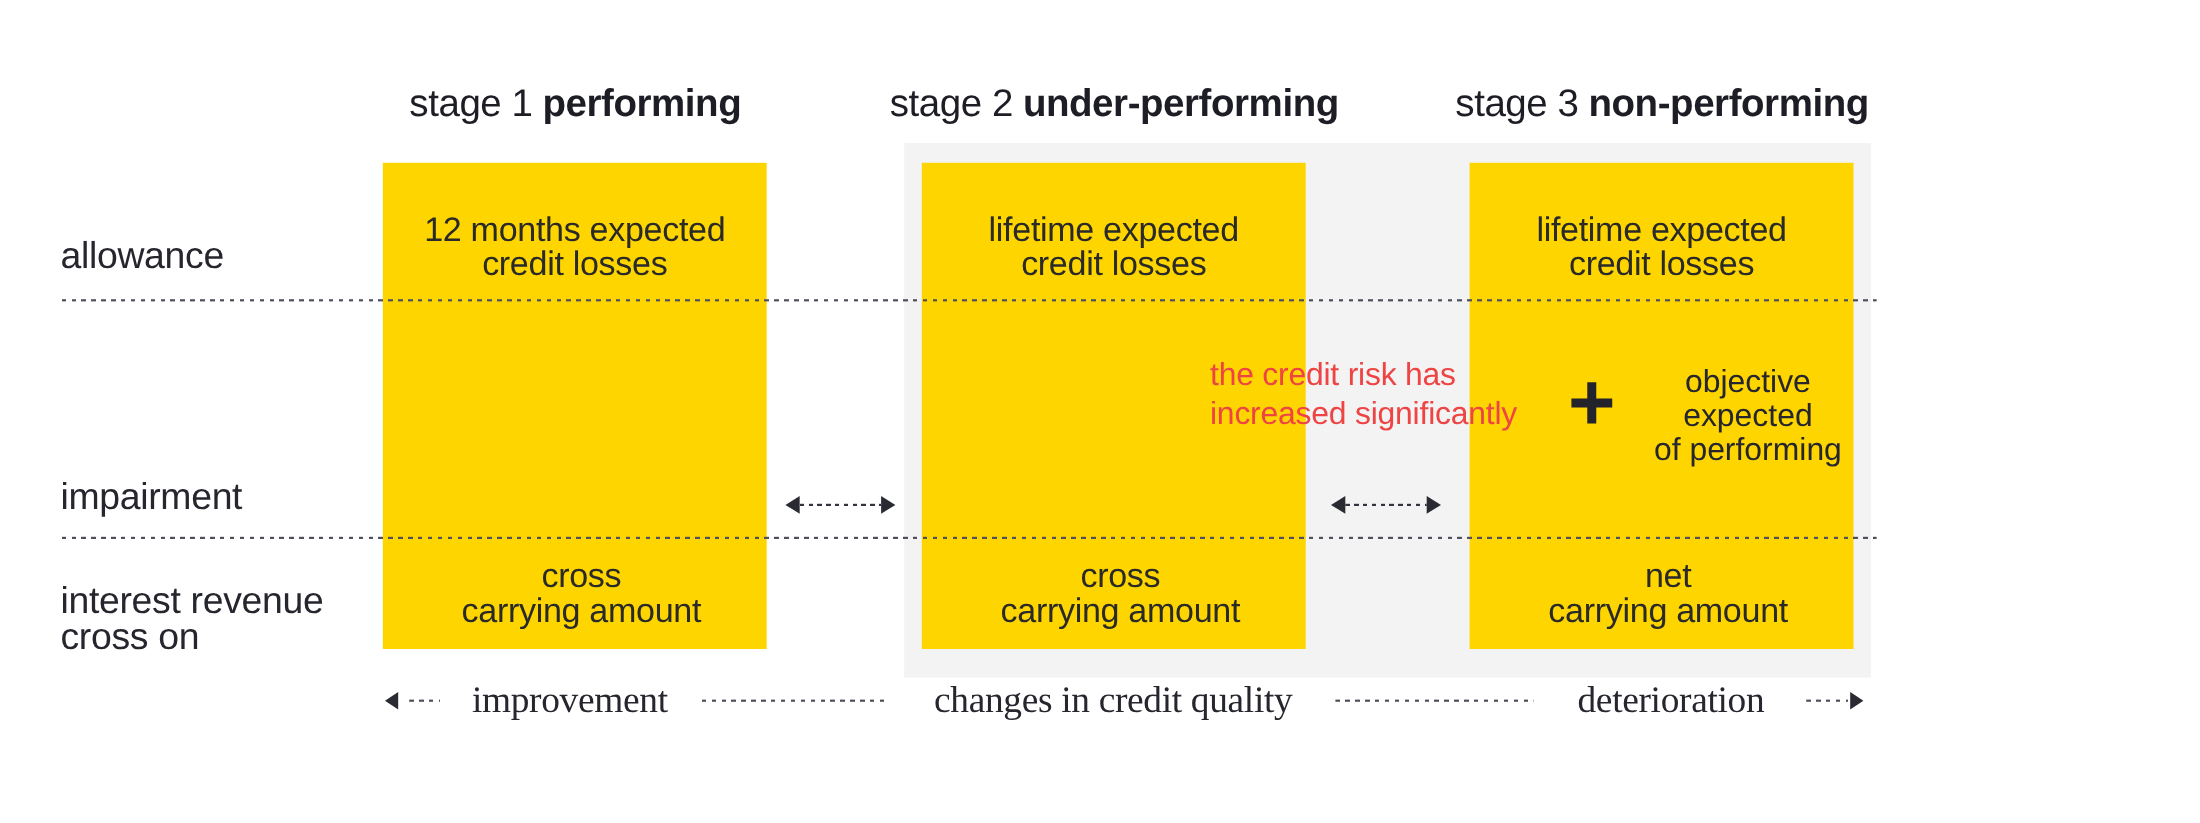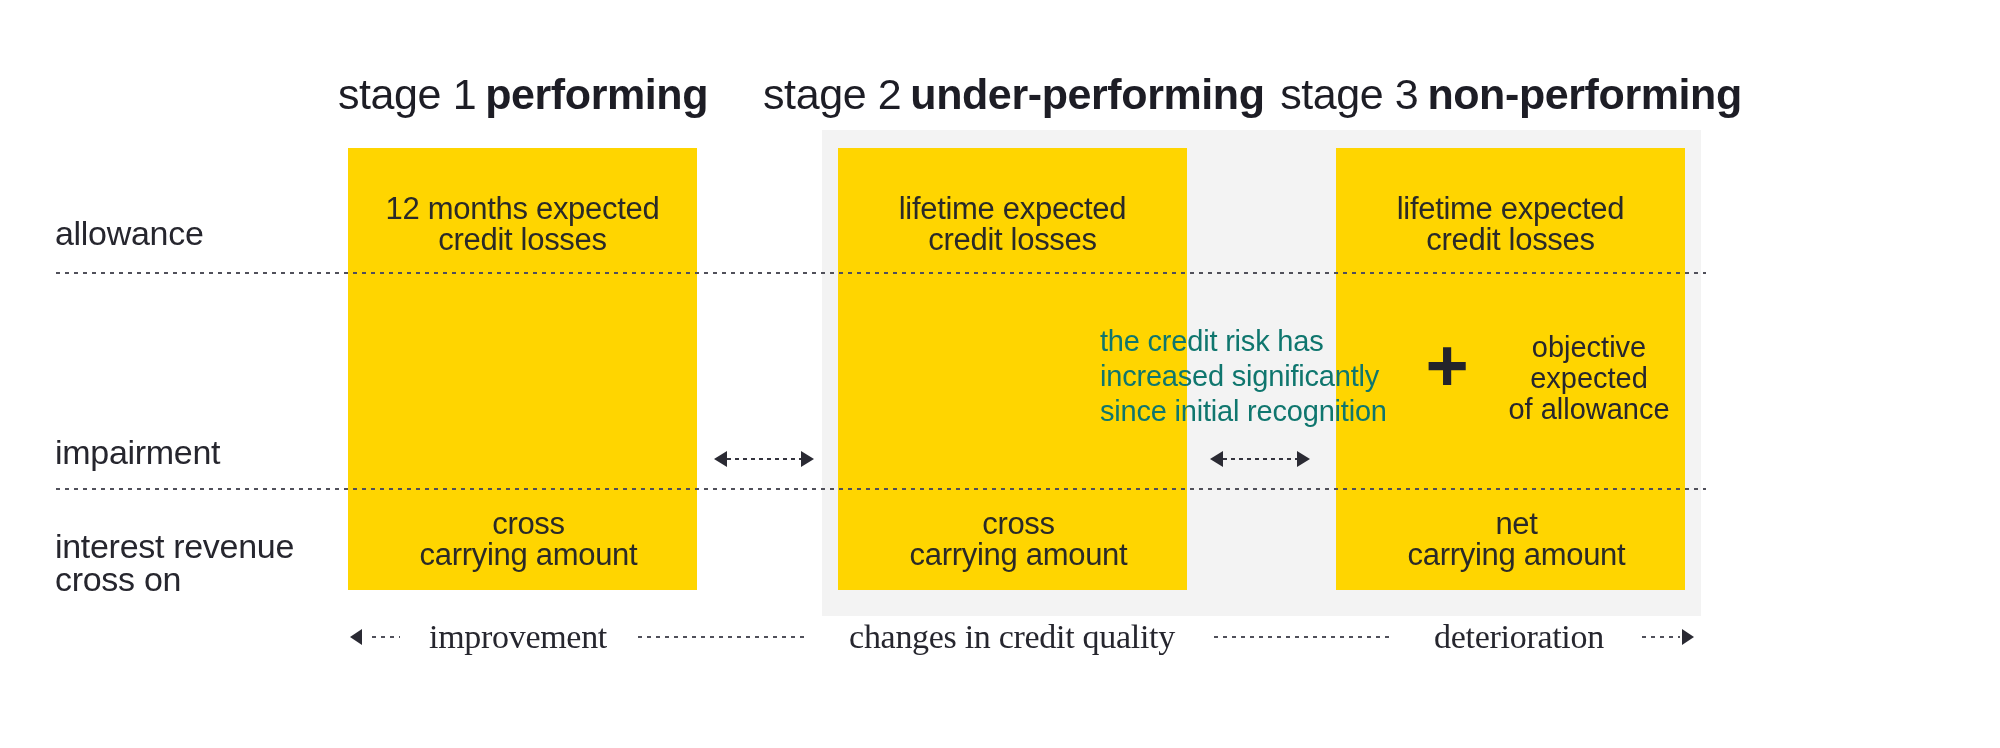--- a/index.html
+++ b/index.html
@@ -12,36 +12,36 @@
   .panel { position:absolute; left:822px; top:130px; width:879px; height:486px; background:#f3f3f3; }
 
   .stage-box { position:absolute; top:148px; width:349px; height:442px; background:#ffd500; z-index:2; }
   #box1 { left:348px; } #box2 { left:838px; } #box3 { left:1336px; }
 
   .box-top  { position:absolute; top:45px;  left:0; right:0; text-align:center;
               font-size:31px; line-height:31px; letter-spacing:-0.3px; color:#2a2a28; }
   .box-bottom { position:absolute; bottom:20px; left:0; right:0; text-align:center;
               font-size:31px; line-height:31px; letter-spacing:-0.3px; color:#2a2a28;padding-left:12px; }
 
-  .stage-header { position:absolute; top:76px; height:36px; font-size:43px; line-height:36px;
+  .stage-header { position:absolute; top:76px; height:36px; font-size:35px; line-height:36px;
               text-align:center; white-space:nowrap; letter-spacing:-0.4px; color:#1d1d25; z-index:3; }
   .stage-header .hd-bold { font-weight:bold; margin-left:9px; }
   #header1 { left:273px; width:500px; } #header2 { left:763px; width:500px; } #header3 { left:1261px; width:500px; }
 
   .rule { position:absolute; left:56px; width:1650px; height:2px; z-index:4;
           background-image:repeating-linear-gradient(90deg,#50505a 0 4px,transparent 4px 9px); }
   #rule-allowance { top:272px; } #rule-criterion { top:488px; }
 
   .row-label { position:absolute; left:55px; font-size:34px; line-height:34px;
                letter-spacing:-0.3px; color:#26262e; z-index:3; }
   #label-allowance { top:216px; } #label-criterion { top:435px; }
   #label-interest  { top:510px; line-height:33px;margin-top:20px; }
 
   .note-left  { position:absolute; left:1100px; top:324px; font-size:29px; line-height:35px;
-                letter-spacing:-0.2px; white-space:nowrap; z-index:5; color:#0f766e; }
+                letter-spacing:-0.2px; white-space:nowrap; z-index:5; color:#ef4444; }
   .plus-icon  { position:absolute; left:1422px; top:330px; width:50px; height:72px; z-index:5;
                 font-size:74px; font-weight:bold; line-height:72px; text-align:center; color:#23232b; }
   .note-right { position:absolute; left:1489px; top:332px; width:200px; text-align:center;
                 font-size:29px; line-height:31px; z-index:5; color:#26262e; }
 
   .darrow { position:absolute; top:451px; width:100px; height:16px; display:flex; align-items:center; z-index:5; }
   #darrow1 { left:714px; } #darrow2 { left:1210px; }
   .darrow .shaft { flex:1; height:2px;
                    background-image:repeating-linear-gradient(90deg,#34343e 0 4px,transparent 4px 8px); }
   .tri-l { width:0; height:0; border-top:8px solid transparent; border-bottom:8px solid transparent;
@@ -125,27 +125,26 @@
   <div class="row-label" id="label-allowance">allowance</div>
   <div class="row-label" id="label-criterion">impairment</div>
   <div class="row-label" id="label-interest">
     <div>interest revenue</div>
     <div>cross on</div>
   </div>
 
   <div class="note-left">
     <div>the credit risk has</div>
     <div>increased significantly</div>
-    <div>since initial recognition</div>
   </div>
   <div class="plus-icon">+</div>
   <div class="note-right">
     <div>objective</div>
     <div>expected</div>
-    <div>of allowance</div>
+    <div>of performing</div>
   </div>
 
   <div class="darrow" id="darrow1">
     <div class="tri-l"></div>
     <div class="shaft"></div>
     <div class="tri-r"></div>
   </div>
   <div class="darrow" id="darrow2">
     <div class="tri-l"></div>
     <div class="shaft"></div>

